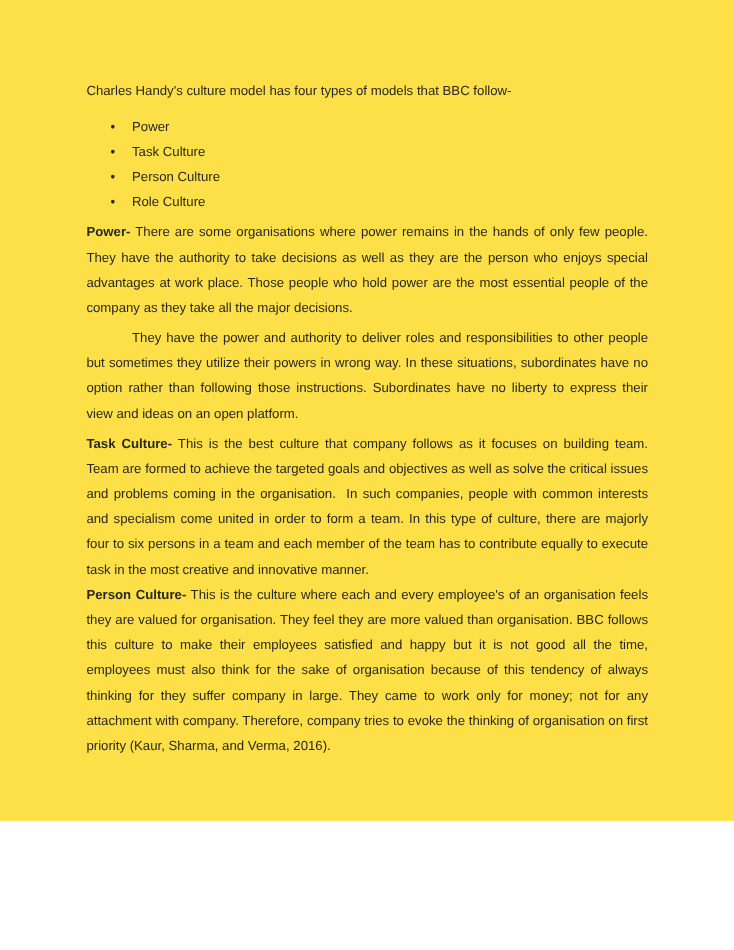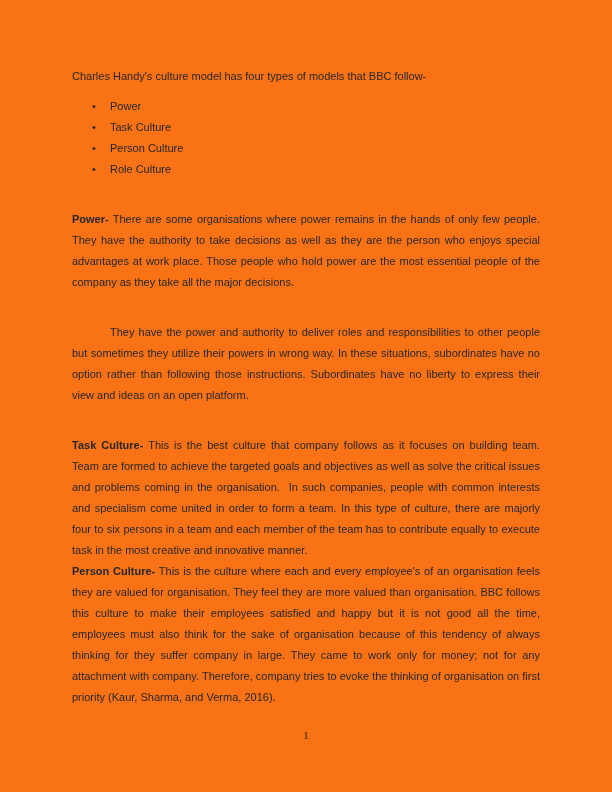--- a/index.html
+++ b/index.html
@@ -12,22 +12,22 @@
     height: 792px;
     position: relative;
     font-family: "Liberation Sans", sans-serif;
     -webkit-font-smoothing: antialiased;
   }
   .page {
     position: absolute;
     left: 0;
     top: 0;
     width: 612px;
-    height: 792px;
-    background: #f97316;
+    height: 684px;
+    background: #fde047;
     overflow: hidden;
   }
   .content {
     position: absolute;
     left: 72px;
     top: 66px;
     width: 468px;
   }
   .para {
     font-size: 11px;
@@ -36,21 +36,21 @@
     text-align: justify;
     text-justify: inter-word;
     margin: 0;
     font-family: "Liberation Sans", sans-serif;
     white-space: pre-wrap;
   }
   .para.lead {
     text-align: left;
   }
   .gap-before {
-    margin-top: 29px;
+    margin-top: 4px;
   }
   .indent-first {
     text-indent: 38px;
   }
   .bullet-list {
     list-style: none;
     margin: 0;
     padding: 0;
     margin-top: 9px;
   }

